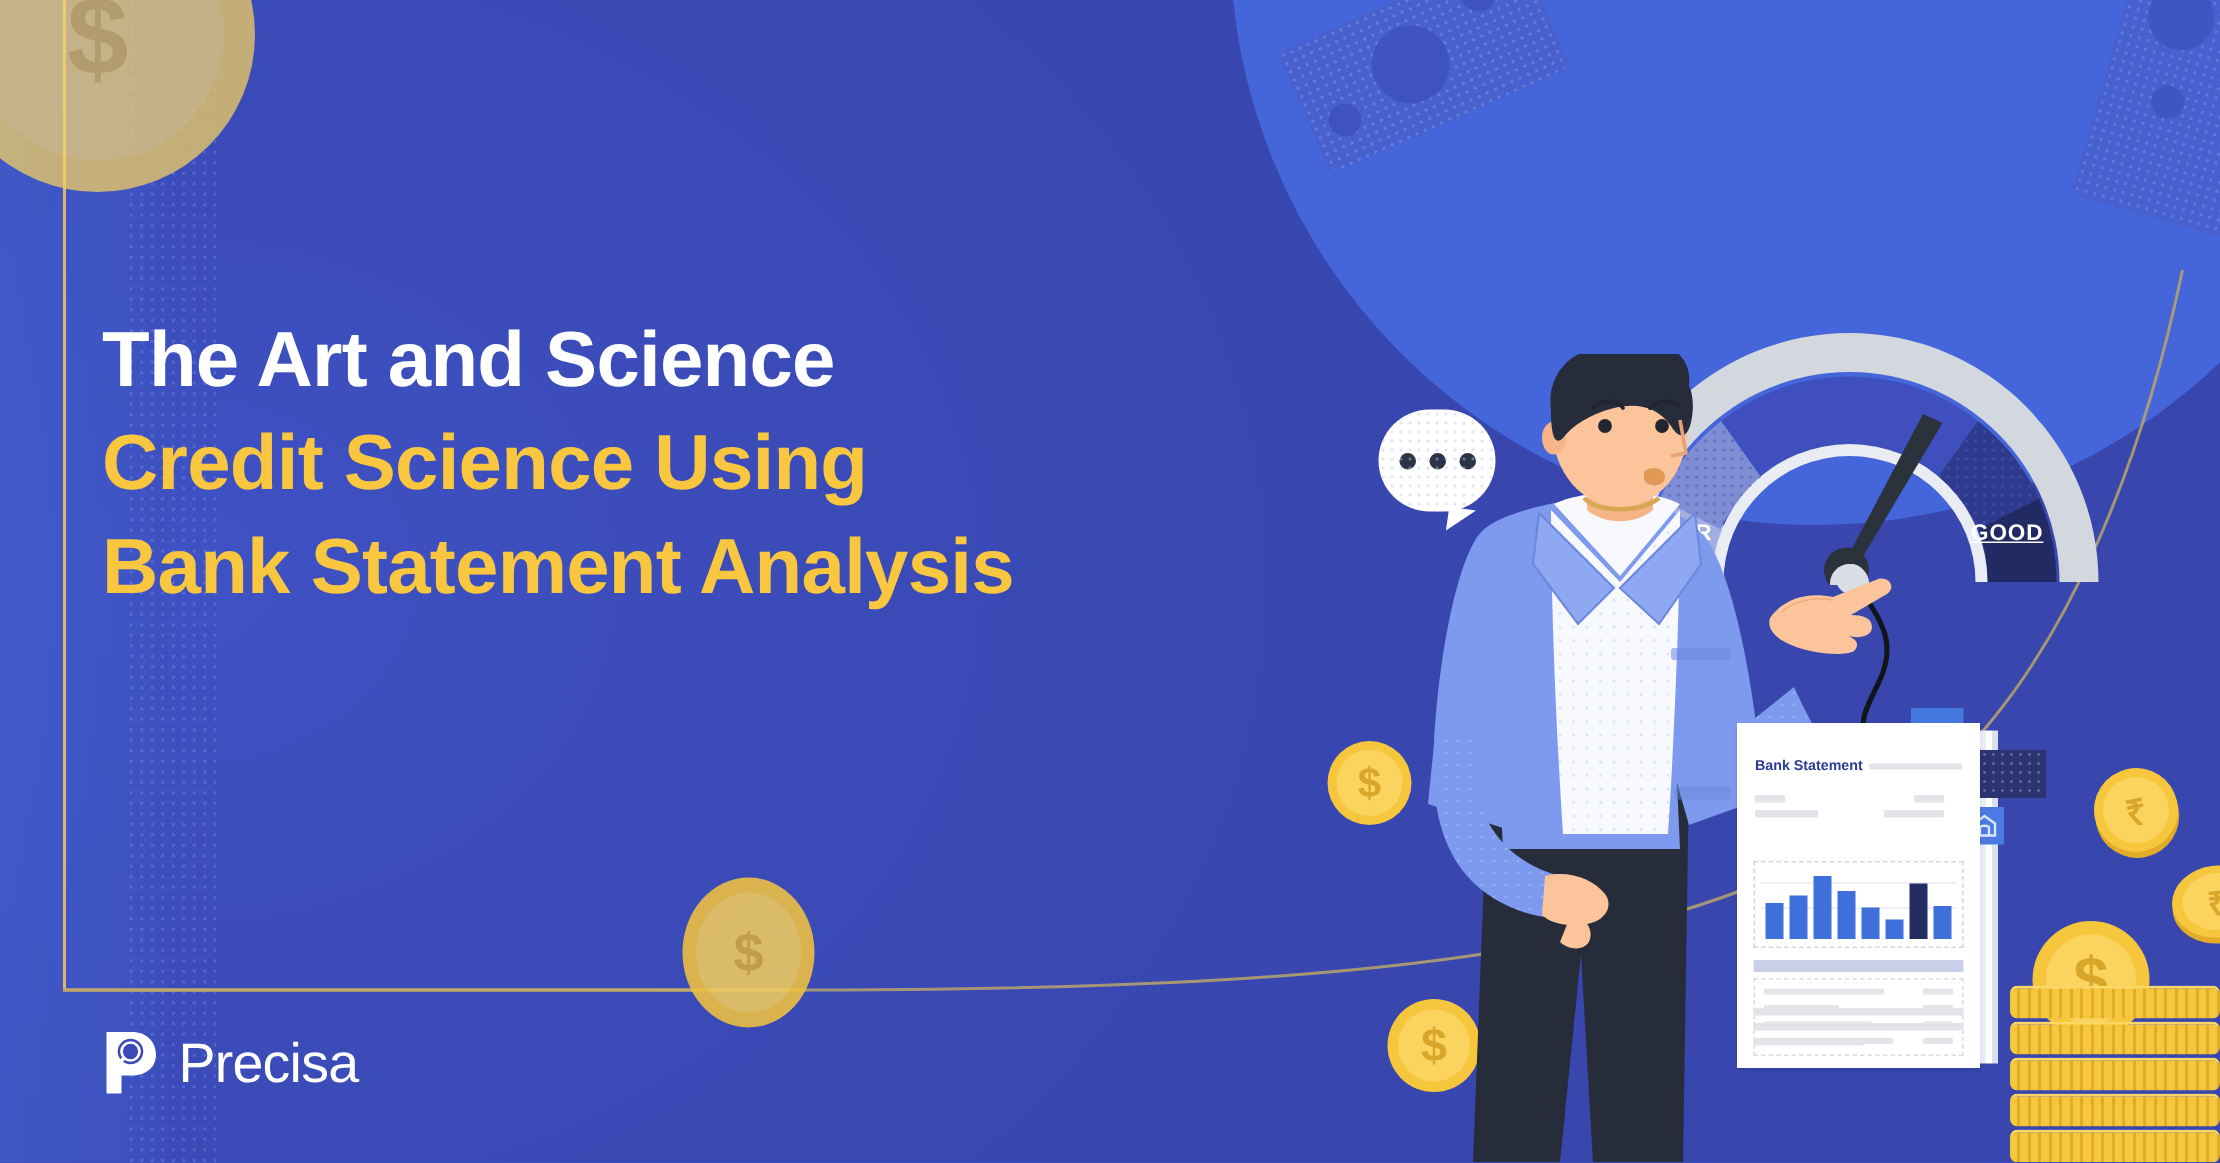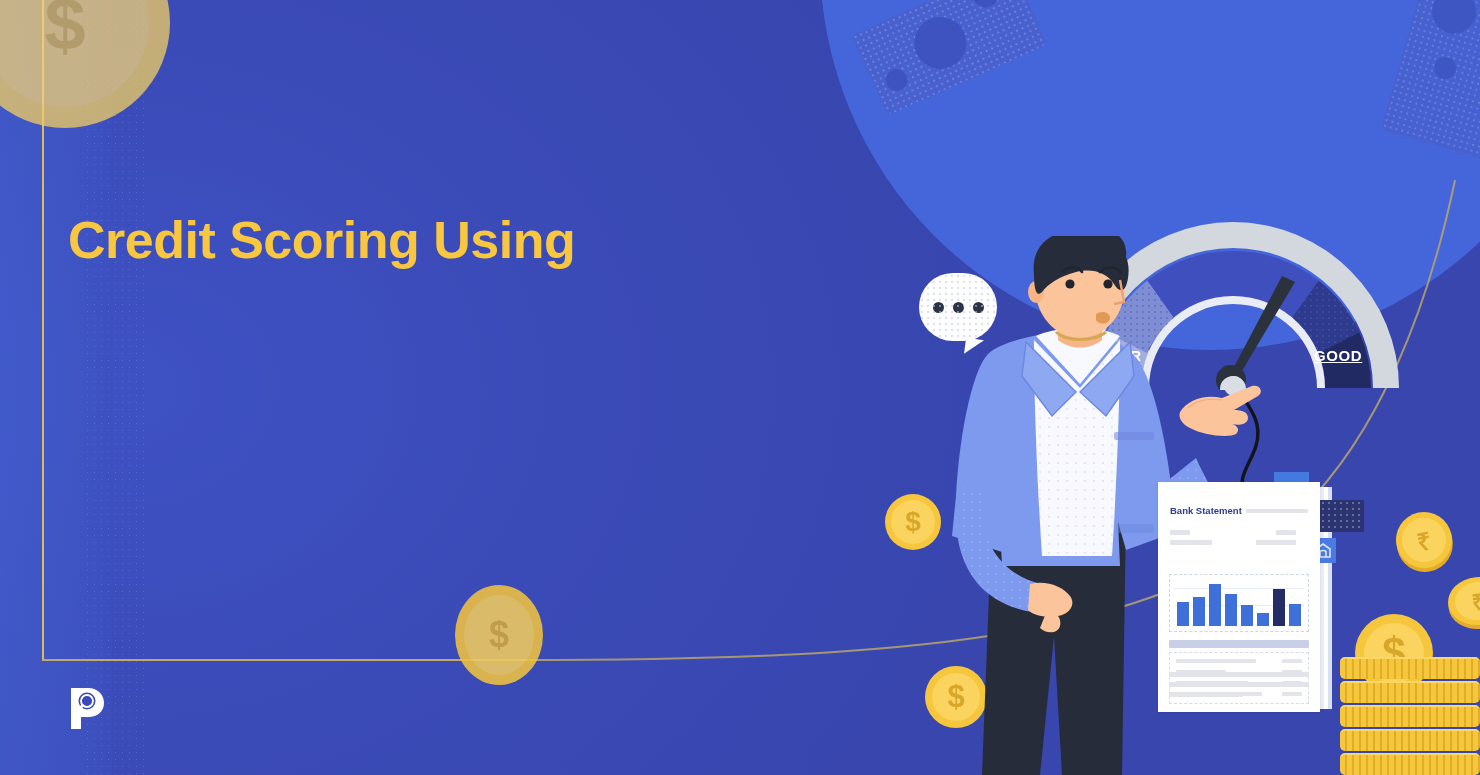--- a/index.html
+++ b/index.html
@@ -441,27 +441,34 @@
   <div class="coin-stack">
     <div class="layer" style="bottom:0px;"></div>
     <div class="layer" style="bottom:24px;"></div>
     <div class="layer" style="bottom:48px;"></div>
     <div class="layer" style="bottom:72px;"></div>
     <div class="layer" style="bottom:96px;"></div>
   </div>
 
   <div class="title">
     <div>
-      <span class="y">Credit Scoring Using</span>
+      <span class="w">The Art and Science</span>
+    </div>
+    <div>
+      <span class="y">Credit Science Using</span>
+    </div>
+    <div>
+      <span class="y">Bank Statement Analysis</span>
     </div>
   </div>
 
   <div class="logo">
     <svg class="logo-mark" viewBox="0 0 38 45">
       <path d="M3 2 H20 C30 2 36 9 36 17 C36 25 30 31 20 31 H13 V43 H3 Z" fill="#ffffff"></path>
       <circle cx="19" cy="15" r="8.5" fill="#3b4ab8"></circle>
       <circle cx="19" cy="15" r="6" fill="none" stroke="#ffffff" stroke-width="1.8"></circle>
       <path d="M14.5 19.5 L9 25.5" stroke="#ffffff" stroke-width="2.6" stroke-linecap="round"></path>
       <path d="M13 31 H20 C23 31 25.5 30.6 27.5 29.8 L13 43 Z" fill="#3b4ab8" opacity="0"></path>
     </svg>
+    <div class="logo-text">Precisa</div>
   </div>
 
 </div>
 
 </body></html>

